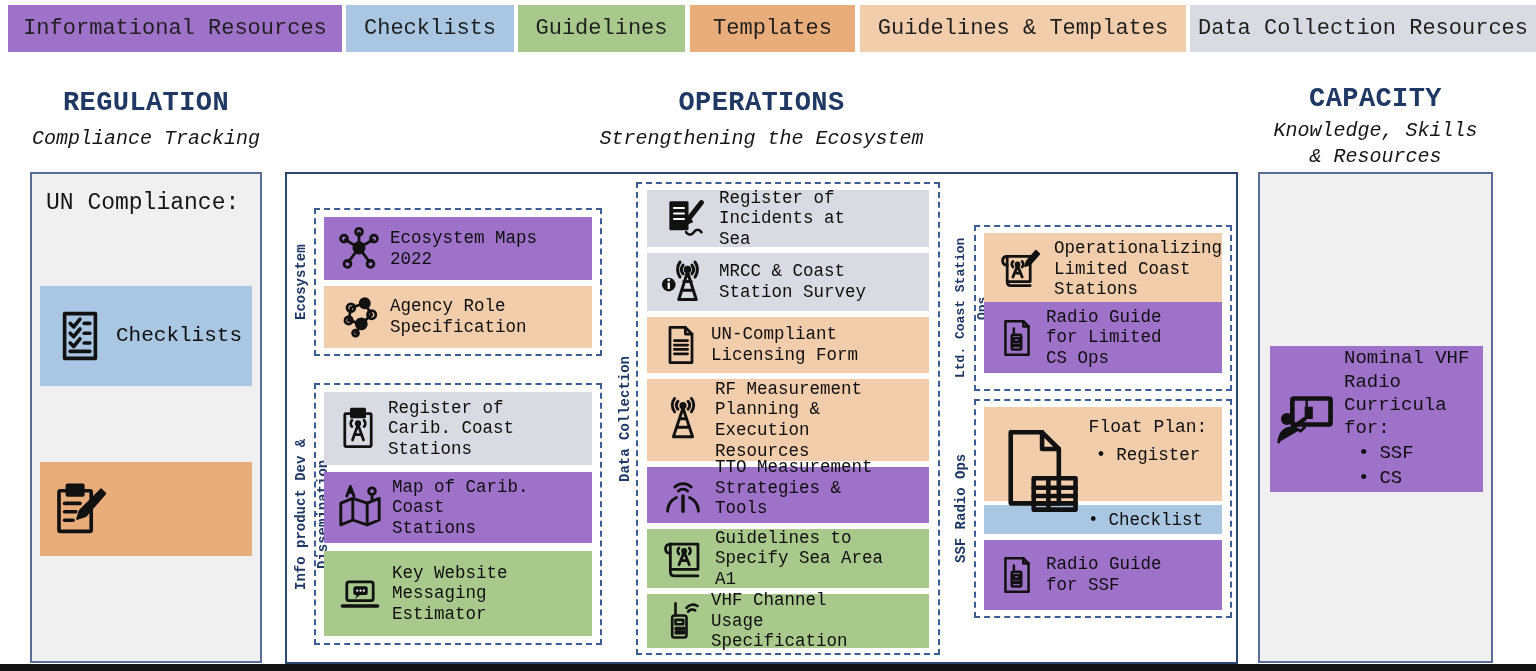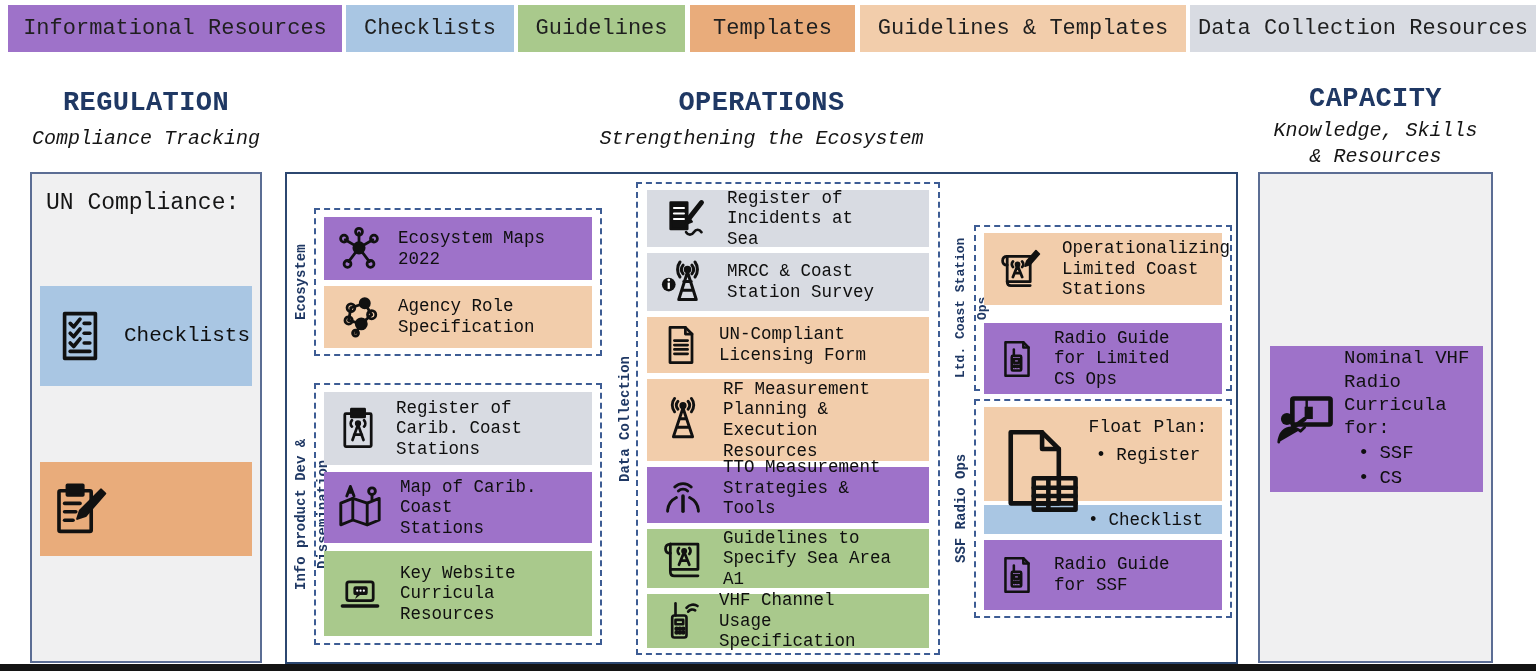--- a/index.html
+++ b/index.html
@@ -15,21 +15,21 @@
   .panel{position:absolute;box-sizing:border-box;}
   .panel.gray{background:#f0f0f1;border:2px solid #5b6d94;}
   .panel.ops{background:#ffffff;border:2px solid #2c4770;}
   .bottom-bar{position:absolute;left:0;top:664px;width:1536px;height:7px;background:#141414;}
   
   .gbox{position:absolute;box-sizing:border-box;border:2px dashed #3d5c94;background:transparent;}
   .vlabel{position:absolute;width:22px;writing-mode:vertical-rl;transform:rotate(180deg);
           color:#1f3864;font-weight:700;font-size:14px;text-align:center;line-height:22px;}
   .vs13{font-size:13px;}
   
-  .tile{position:absolute;box-sizing:border-box;display:flex;align-items:center;gap:16px;padding:4px 6px 4px 12px;}
+  .tile{position:absolute;box-sizing:border-box;display:flex;align-items:center;gap:8px;padding:4px 6px 4px 12px;}
   .t-icon{flex:0 0 auto;}
   .t-icon svg{display:block;width:100%;height:100%;}
   .t-label{font-size:17.5px;line-height:1.18;color:#0f0f0f;}
   .reg-label{font-size:21px;line-height:1.2;}
   .un-label{position:absolute;font-size:23px;color:#151515;}
   .bullet-row{display:flex;gap:10px;font-size:17.5px;color:#0f0f0f;}
   .fp-text{margin-left:84px;width:142px;text-align:center;}
   .fp-text .heading{font-size:18px;margin-bottom:8px;}
   .fp-icon{position:absolute;z-index:3;}
   .cap-text{font-size:19px;line-height:1.22;width:140px;}
@@ -201,21 +201,21 @@
         <rect x="8" y="9" width="24" height="17" rx="2"></rect>
         <line x1="4" y1="31" x2="36" y2="31" stroke-width="3.2"></line>
         <rect x="14" y="13" width="13" height="8" rx="2" fill="#111" stroke="none"></rect>
         <path d="M17 21l-1.5 3.5 4.5-3.5" fill="#111" stroke="none"></path>
         <circle cx="17.5" cy="17" r="1" fill="#fff" stroke="none"></circle>
             <circle cx="20.5" cy="17" r="1" fill="#fff" stroke="none"></circle>
             <circle cx="23.5" cy="17" r="1" fill="#fff" stroke="none"></circle>
       </g>
         </svg>
     </span>
-    <span class="t-label" style="max-width:140px;">Key Website Curricula Resources</span>
+    <span class="t-label" style="max-width:140px;">Key Website Messaging Estimator</span>
   </div>
 
   <div class="vlabel" style="left:614px;top:182px;height:473px;">Data Collection</div>
   <div class="gbox" style="left:636px;top:182px;width:304px;height:473px;"></div>
 
   <div class="tile" style="left: 647px; top: 190px; width: 282px; height: 57px; background-color: rgb(216, 219, 226);">
     <span class="t-icon" style="width:52px;height:44px;">
       <svg viewBox="0 0 40 40">
           <g stroke="#111" stroke-width="2.4" fill="none" stroke-linecap="round" stroke-linejoin="round">
         <rect x="7" y="5" width="15" height="24" fill="#111"></rect>
@@ -340,21 +340,21 @@
         <circle cx="17" cy="16" r="1.3" fill="#111"></circle>
         <path d="M17 17l-4 10M17 17l4 10M14.5 23.5h5"></path>
         <path d="M13 13.5c-1.3 1.3-1.3 3.5 0 4.8M21 13.5c1.3 1.3 1.3 3.5 0 4.8"></path>
         <path d="M33 4l3 3-8 9-4.5 1.5L25 13z" fill="#111" stroke-width="1.4"></path>
       </g>
         </svg>
     </span>
     <span class="t-label" style="max-width:138px;">Operationalizing Limited Coast Stations</span>
   </div>
 
-  <div class="tile" style="left: 984px; top: 323px; width: 238px; height: 71px; background-color: rgb(158, 114, 201);">
+  <div class="tile" style="left: 984px; top: 302px; width: 238px; height: 71px; background-color: rgb(158, 114, 201);">
     <span class="t-icon" style="width:42px;height:50px;">
       <svg viewBox="0 0 40 40">
           <g stroke="#111" stroke-width="2.4" fill="none" stroke-linecap="round" stroke-linejoin="round">
         <path d="M9 4h17l5 5v27H9z"></path>
         <path d="M26 4v5h5"></path>
         <rect x="15" y="17" width="9" height="14" rx="1"></rect>
         <line x1="17" y1="17" x2="17" y2="11"></line>
         <rect x="17" y="20" width="5" height="3.5"></rect>
         <circle cx="17.5" cy="27" r="0.8" fill="#111"></circle>
             <circle cx="20" cy="27" r="0.8" fill="#111"></circle>

